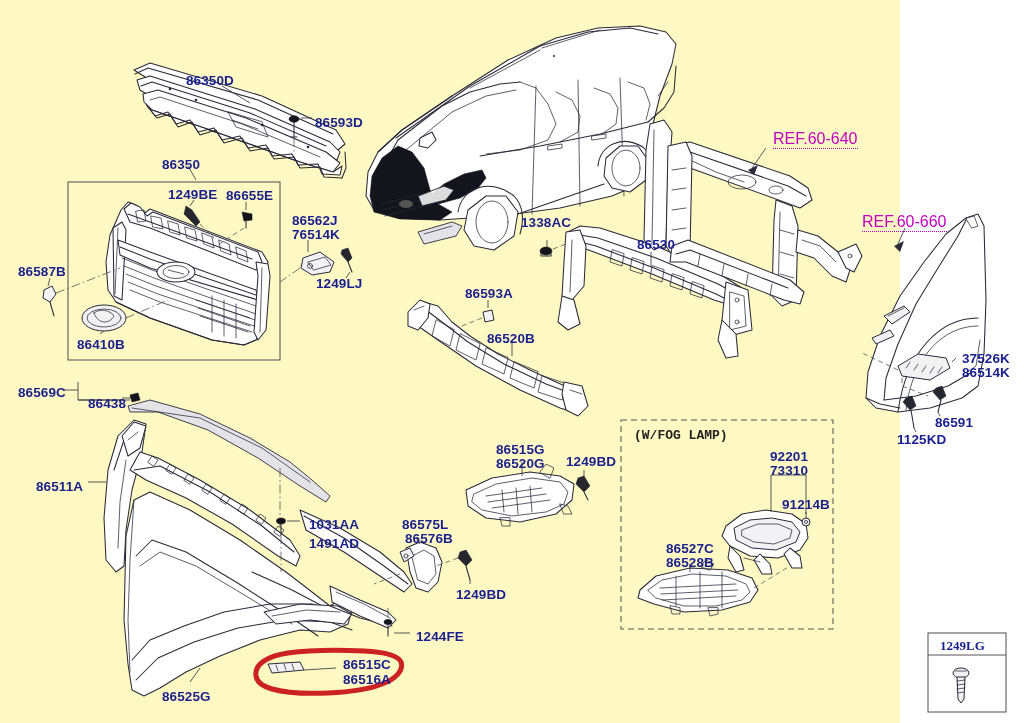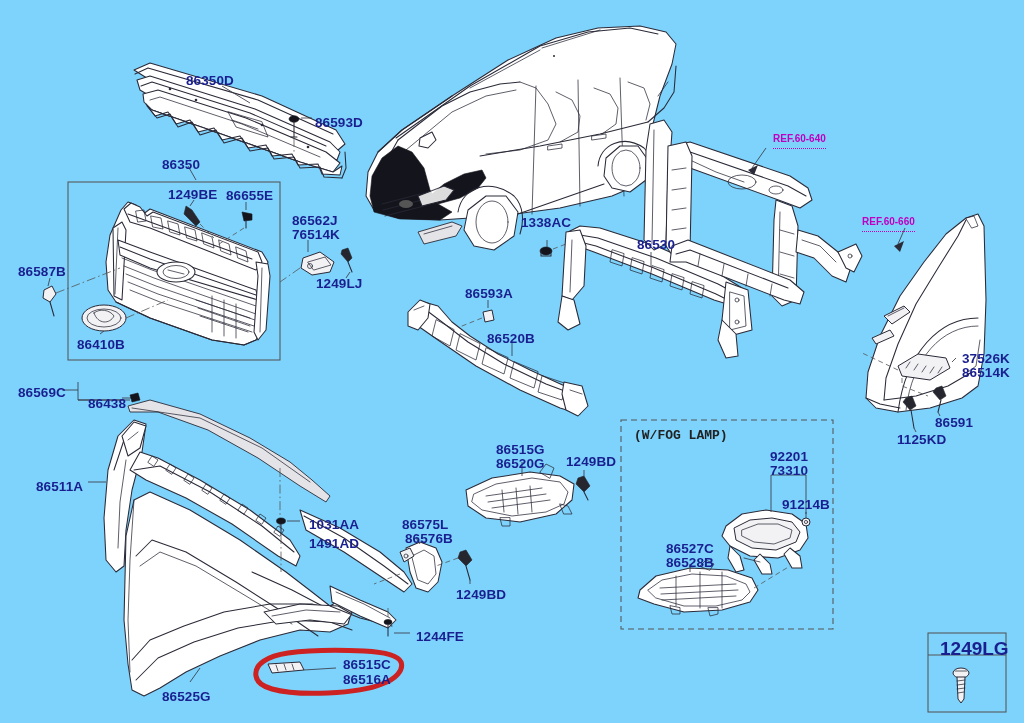--- a/index.html
+++ b/index.html
@@ -1,27 +1,27 @@
 <!DOCTYPE html>
 <html><head>
 <meta charset="utf-8">
 <style>
   html,body{margin:0;padding:0;background:#ffffff;}
   body{width:1024px;height:723px;overflow:hidden;font-family:"Liberation Sans",sans-serif;}
-  #sheet{position:relative;width:1024px;height:723px;background:#7dd3fc;}
+  #sheet{position:relative;width:900px;height:723px;background:#fef9c3;}
   #art{position:absolute;left:0;top:0;width:1024px;height:723px;}
   .lbl{position:absolute;color:#1a1f8f;font-family:"Liberation Sans",sans-serif;
        font-size:13.5px;font-weight:700;letter-spacing:0.1px;white-space:pre;line-height:14.5px;}
   .ref{position:absolute;color:#c000c0;font-family:"Liberation Sans",sans-serif;
-       font-size:10px;font-weight:700;white-space:pre;line-height:14.5px;
+       font-size:16px;font-weight:400;white-space:pre;line-height:14.5px;
        border-bottom:1.3px dotted #c000c0;padding-bottom:1px;}
   .boxlbl{position:absolute;color:#222;font-family:Liberation Mono, monospace;
        font-size:13px;font-weight:700;white-space:pre;}
-  .kitlbl{position:absolute;color:#1a1f8f;font-family:Liberation Sans, sans-serif;
-       font-size:19px;font-weight:700;white-space:pre;}
+  .kitlbl{position:absolute;color:#1a1f8f;font-family:Liberation Serif, serif;
+       font-size:13px;font-weight:700;white-space:pre;}
 </style>
 </head>
 <body>
 
 <div id="sheet">
 
   <svg id="art" viewBox="0 0 1024 723">
     <defs>
       <style>
         .ln{fill:none;stroke:#2a2a38;stroke-width:1.05;stroke-linejoin:round;stroke-linecap:round;}

